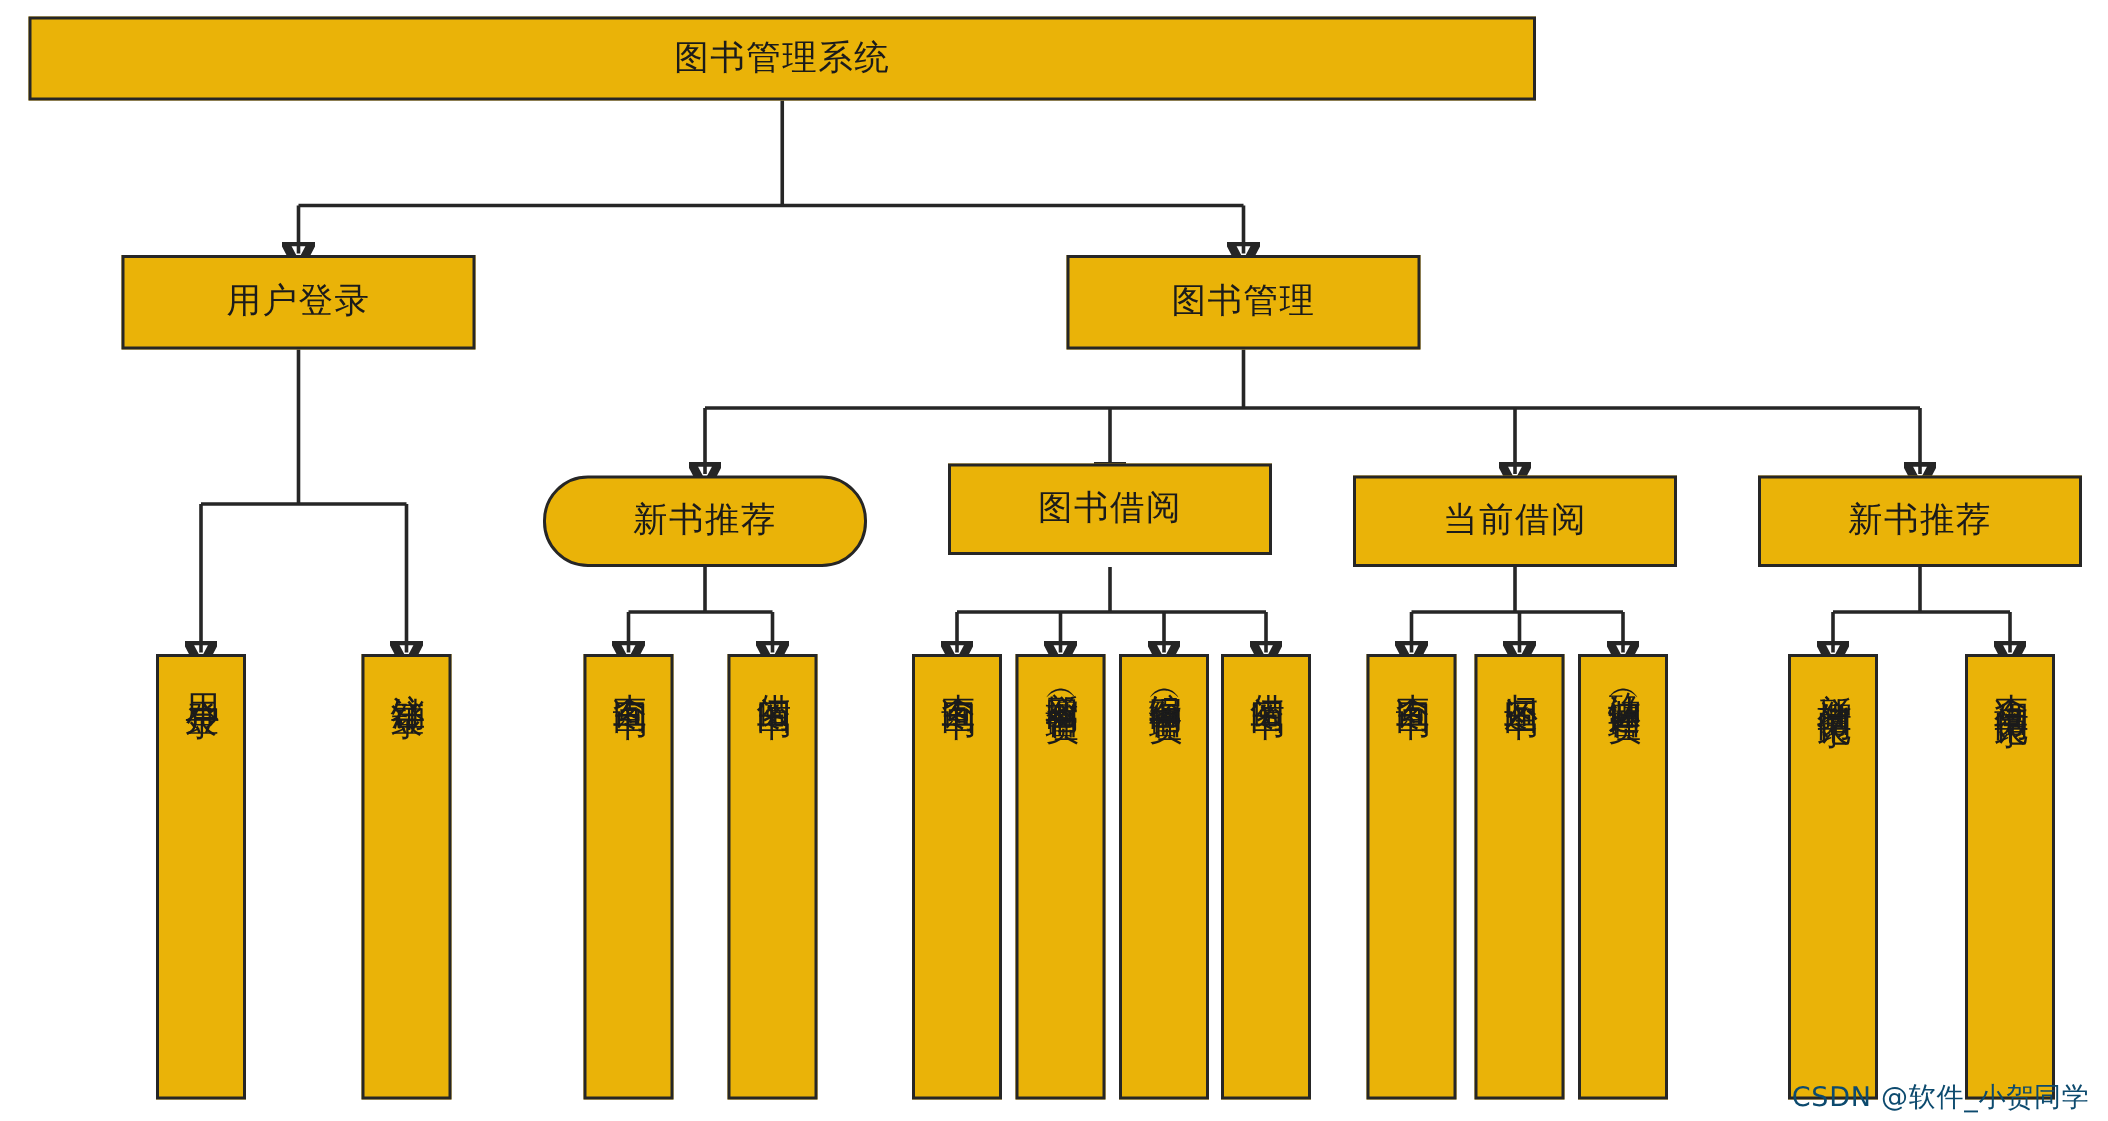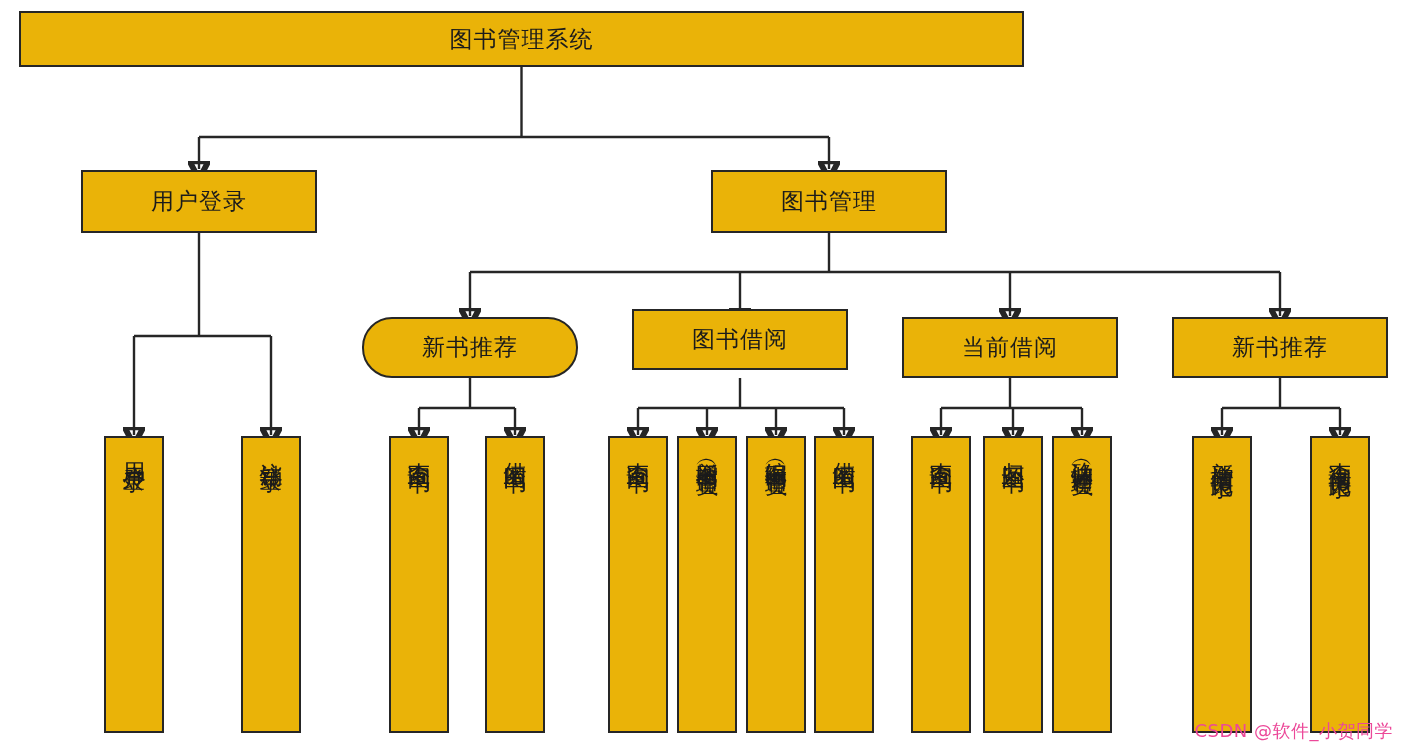--- a/index.html
+++ b/index.html
@@ -71,21 +71,21 @@
   #connectors path, #connectors line {
     stroke: #262626;
     stroke-width: 2.4;
     fill: none;
   }
   
   #watermark {
     position: absolute;
     right: 12px;
     bottom: 4px;
-    color: #ec4899;
+    color: #0c4a6e;
     font-size: 18px;
     letter-spacing: 0.5px;
     white-space: nowrap;
     user-select: none;
   }
 </style>
 </head>
 <body>
 
 <div id="diagram-root">

